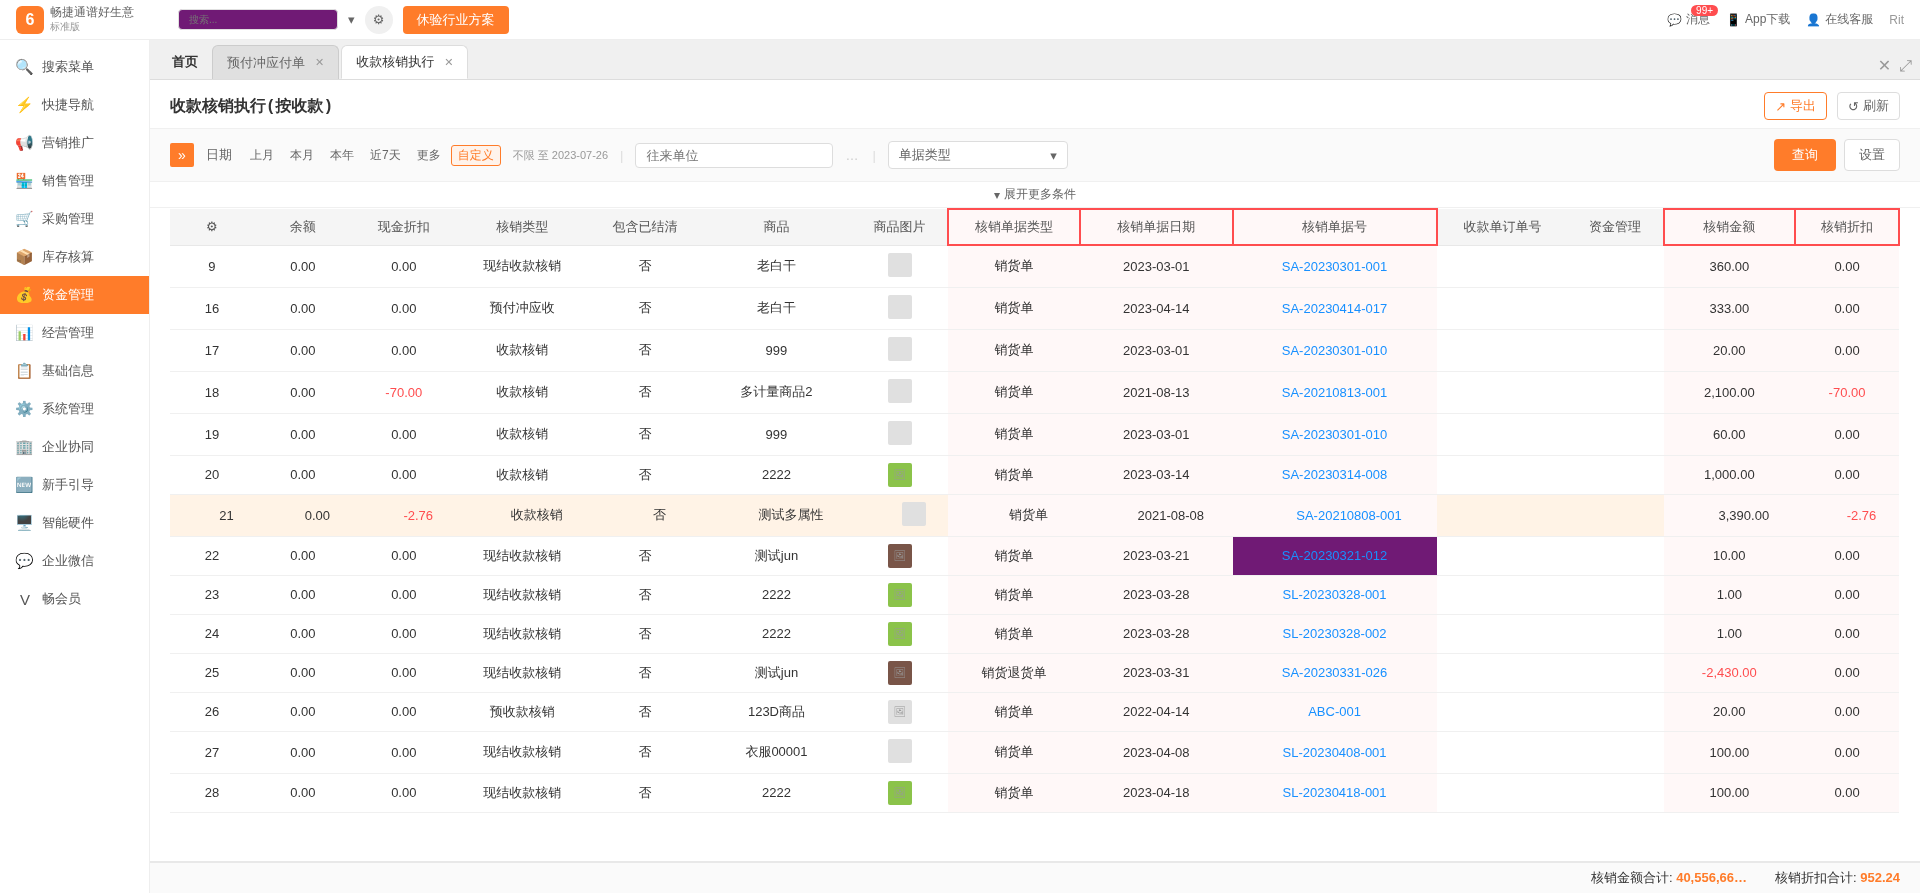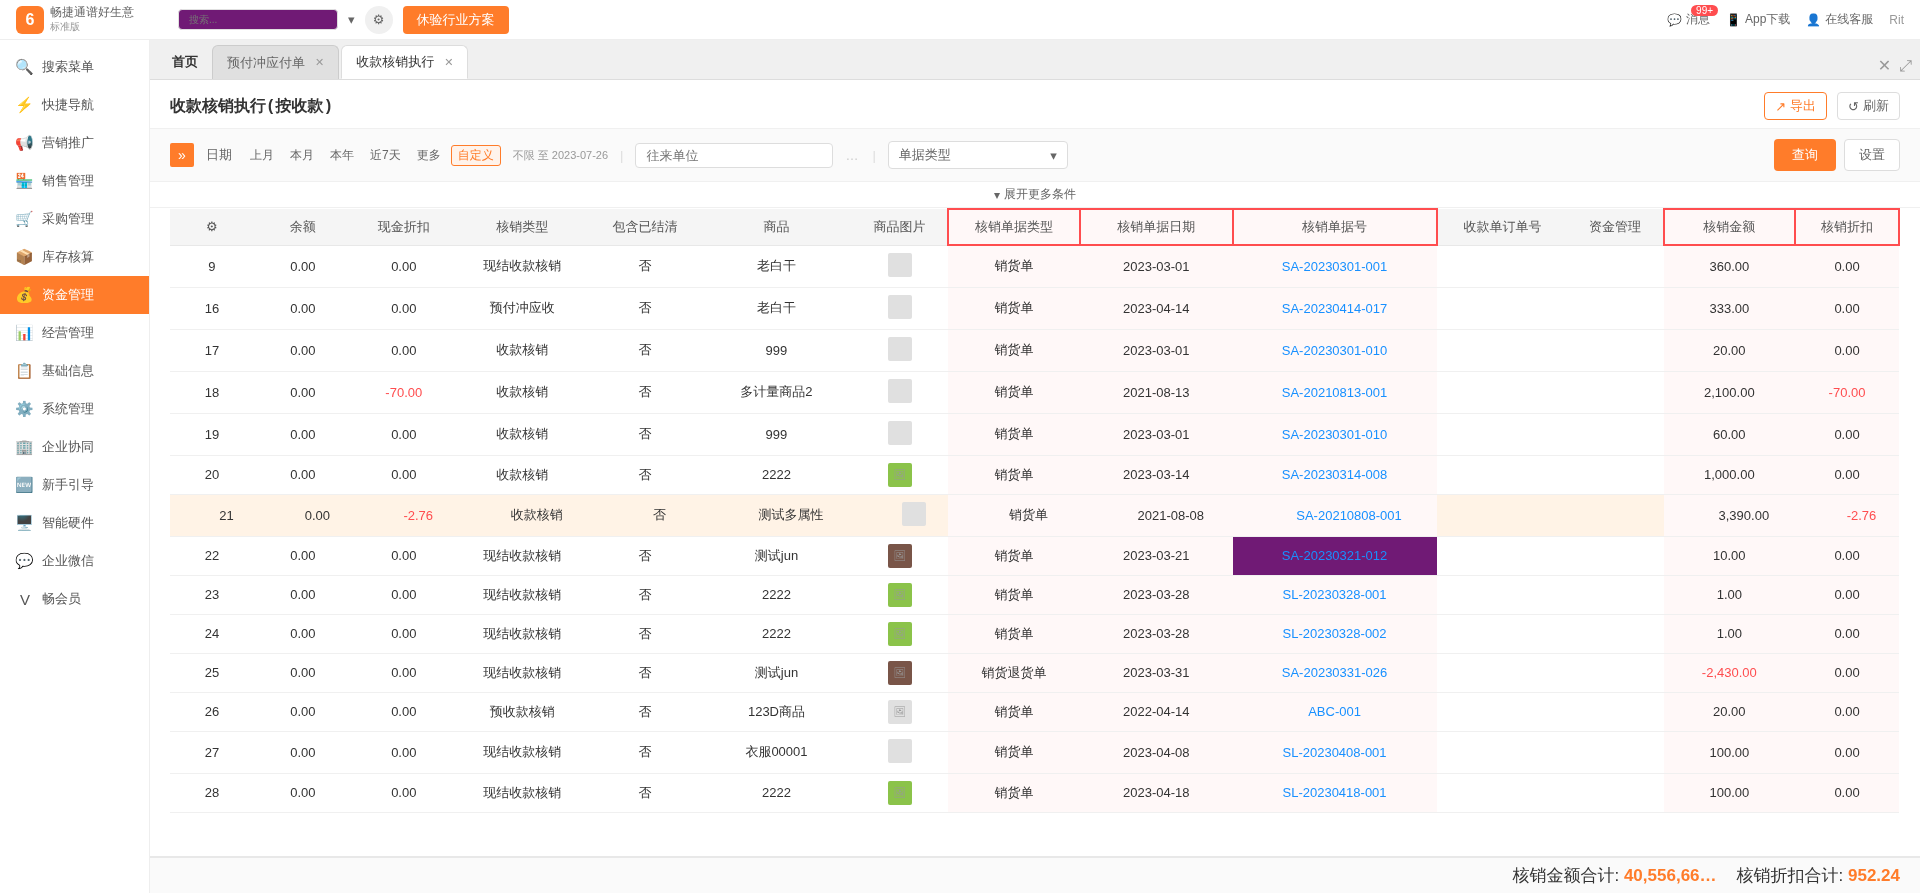--- a/index.html
+++ b/index.html
@@ -69,21 +69,21 @@
     .table-container { flex: 1; overflow: auto; padding: 0 20px; }
     table { width: 100%; border-collapse: collapse; font-size: 13px; }
     thead tr { background: #f5f5f5; }
     th { padding: 8px 10px; text-align: center; font-weight: normal; color: #555; border-bottom: 1px solid #e8e8e8; white-space: nowrap; position: sticky; top: 0; background: #f5f5f5; z-index: 1; }
     td { padding: 7px 10px; text-align: center; border-bottom: 1px solid #f0f0f0; white-space: nowrap; }
     tr.highlighted td { background: #fff3e6; padding-left: 39px; }
     .cell-link { color: #1890ff; cursor: pointer; text-decoration: none; }
 
     
     .table-footer { background: #fafafa; border-top: 2px solid #e8e8e8; padding: 6px 20px; display: flex; align-items: center; gap: 20px; justify-content: flex-end; }
-    .footer-sum { font-size: 17px; color: #333; }
+    .footer-sum { font-size: 13px; color: #333; margin-left: 8px; }
     .footer-sum span { color: #ff7c2a; font-weight: bold; }
 
     
     ::-webkit-scrollbar { width: 6px; height: 6px; }
     ::-webkit-scrollbar-track { background: #f1f1f1; }
     ::-webkit-scrollbar-thumb { background: #ccc; border-radius: 3px; }
     
     
     .img-placeholder { width: 24px; height: 24px; background: #e0e0e0; display: inline-flex; align-items: center; justify-content: center; border-radius: 2px; color: #999; font-size: 10px; margin: auto; }
     .img-placeholder.has-img { background: #8BC34A; }

